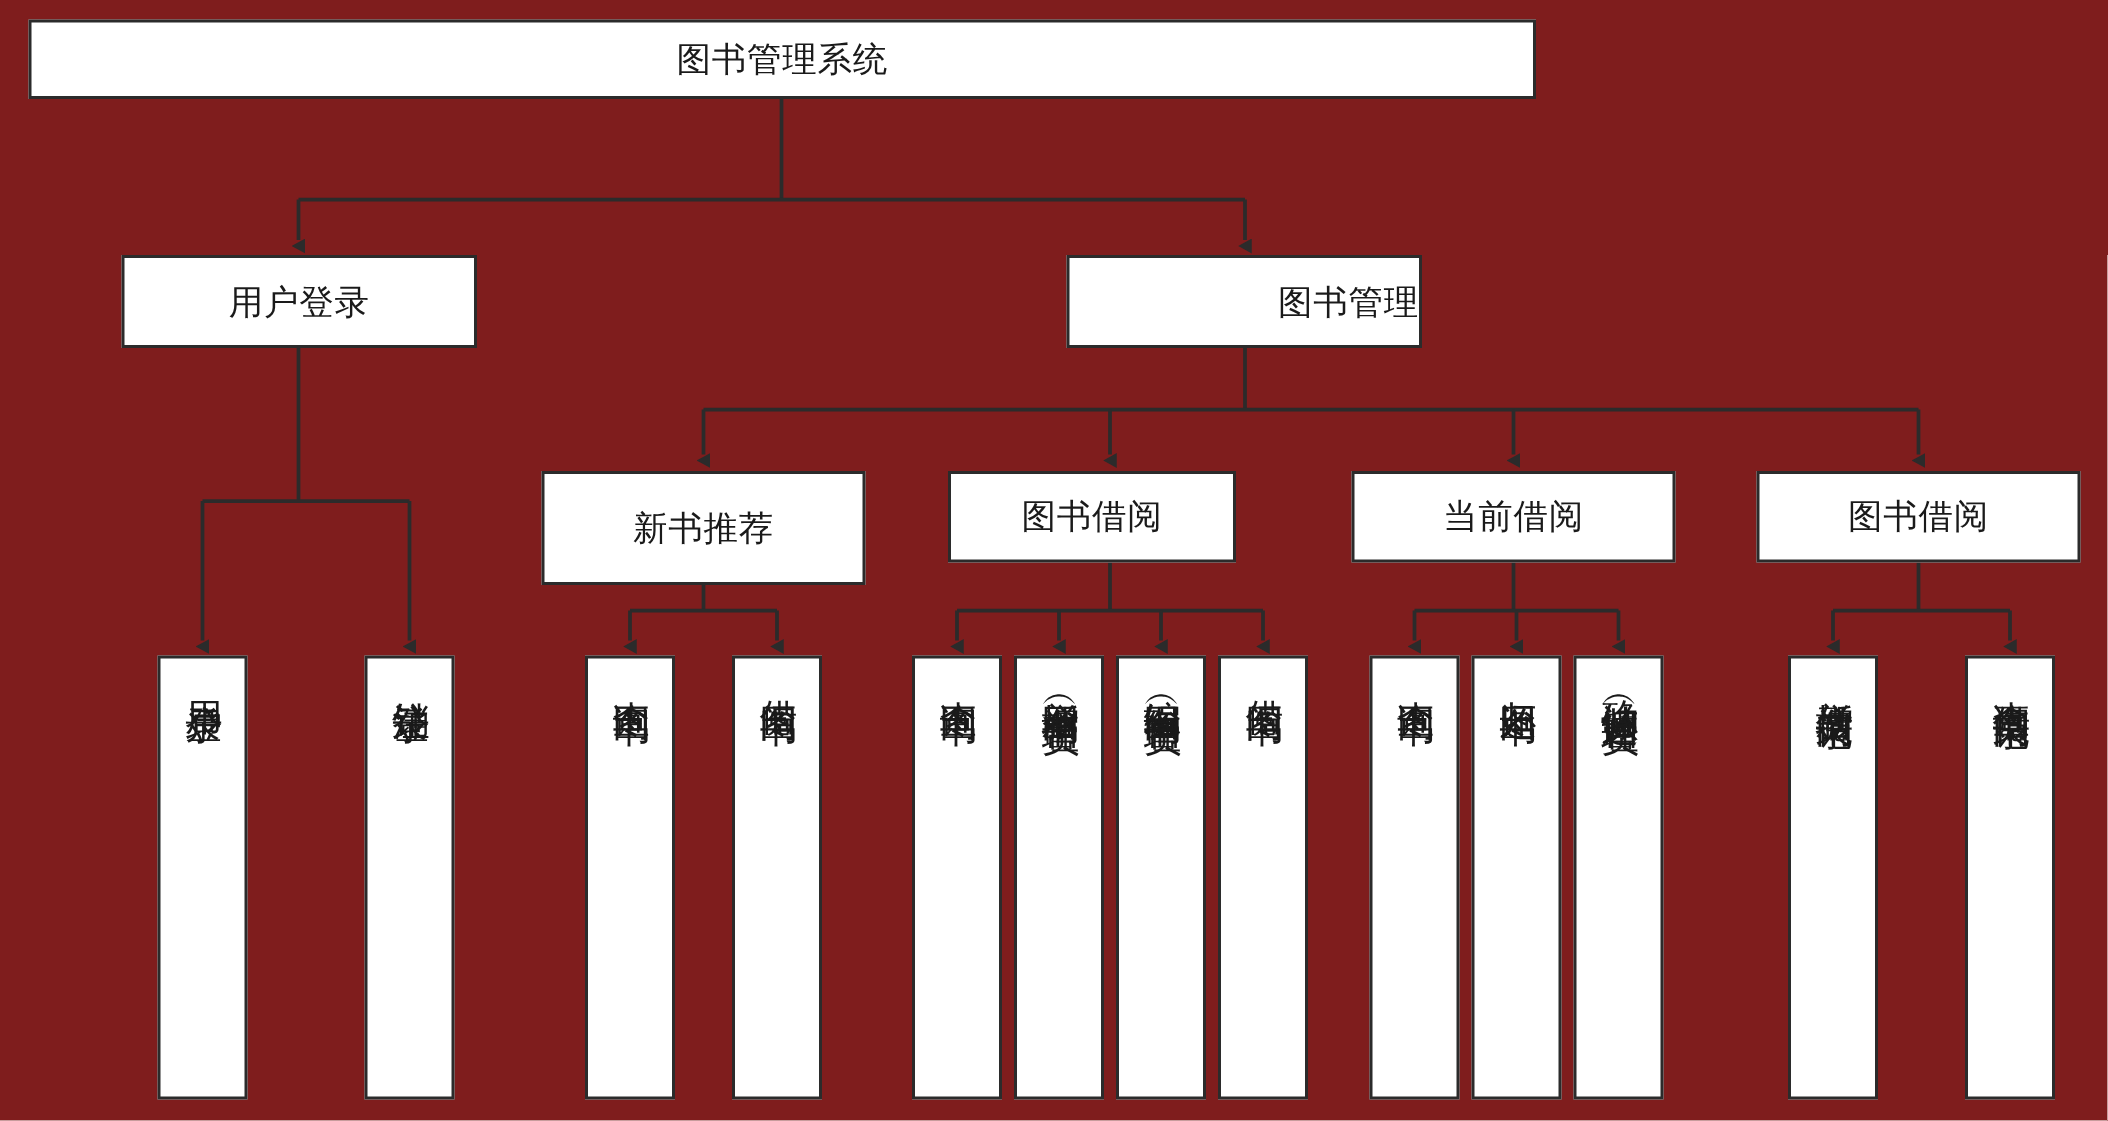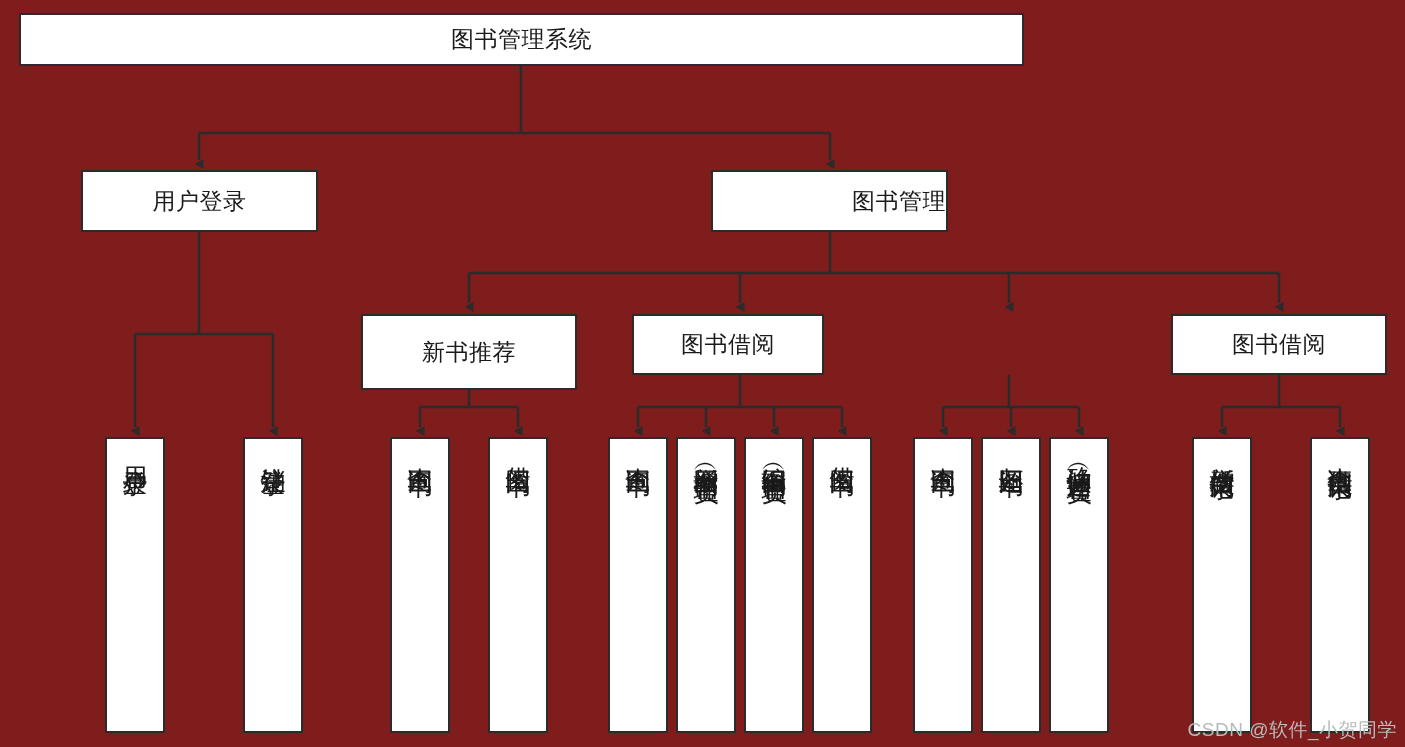--- a/index.html
+++ b/index.html
@@ -140,20 +140,23 @@
   <div class="node-box h-node" style="left:711px; top:170px; width:237px; height:62px;justify-content:flex-end;">
     <span class="node-label">图书管理</span>
   </div>
 
   <div class="node-box h-node" style="left:361px; top:314px; width:216px; height:76px;">
     <span class="node-label">新书推荐</span>
   </div>
   <div class="node-box h-node" style="left:632px; top:314px; width:192px; height:61px;">
     <span class="node-label">图书借阅</span>
   </div>
+  <div class="node-box h-node" style="left:901px; top:314px; width:216px; height:61px;">
+    <span class="node-label">当前借阅</span>
+  </div>
   <div class="node-box h-node" style="left:1171px; top:314px; width:216px; height:61px;">
     <span class="node-label">图书借阅</span>
   </div>
 
   <div class="node-box v-node" style="left:105px; top:437px; width:60px; height:296px;">
     <span class="node-label">用户登录</span>
   </div>
   <div class="node-box v-node" style="left:243px; top:437px; width:60px; height:296px;">
     <span class="node-label">注销登录</span>
   </div>
@@ -188,15 +191,14 @@
     <span class="node-label">确认归还（管理员）</span>
   </div>
 
   <div class="node-box v-node" style="left:1192px; top:437px; width:60px; height:296px;">
     <span class="node-label">新增借阅记录</span>
   </div>
   <div class="node-box v-node" style="left:1310px; top:437px; width:60px; height:296px;">
     <span class="node-label">查询借阅记录</span>
   </div>
 
-  <div id="watermark">CSDN @软件_小贺同学</div>
 
 </div>
 
 </body></html>

